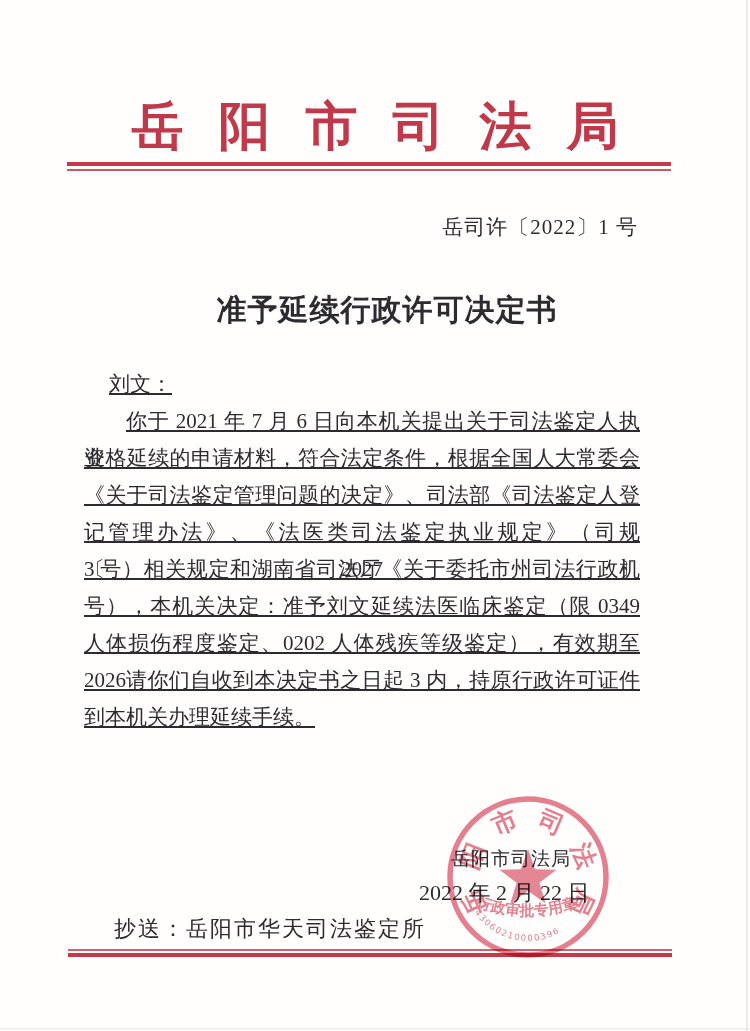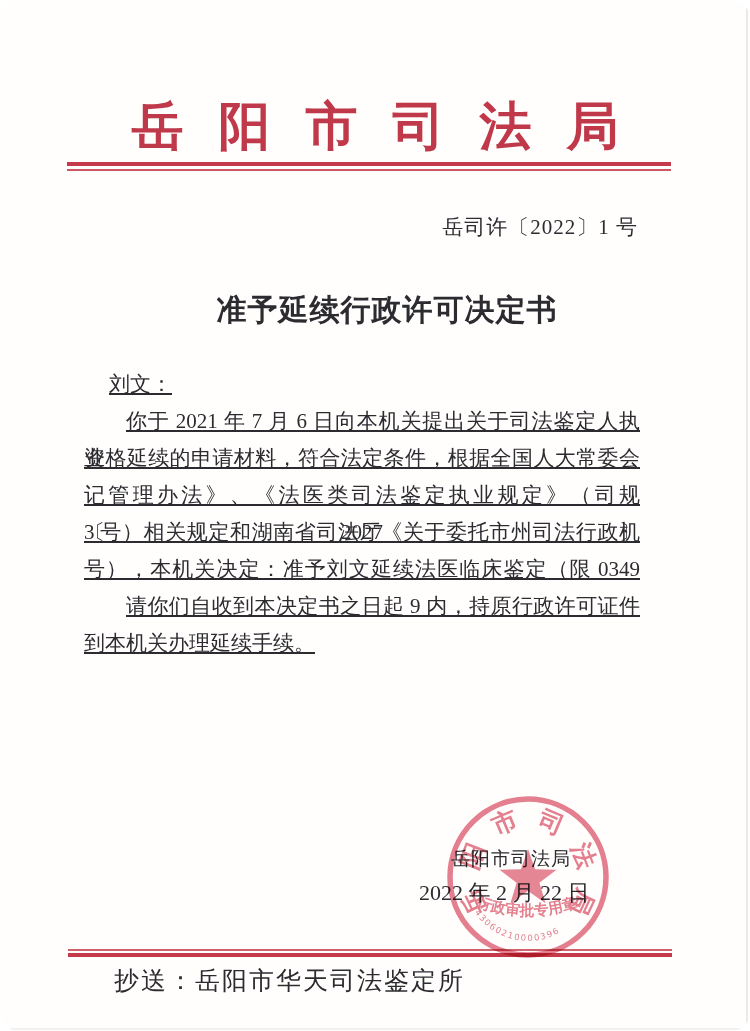--- a/index.html
+++ b/index.html
@@ -1,21 +1,20 @@
 <!DOCTYPE html>
 <html><head>
 <meta charset="utf-8">
 <style>
   html,body { margin:0; padding:0; background:#ffffff; }
   .page {
     position:relative; width:750px; height:1031px;
     background:#fffefd; overflow:hidden;
     font-family:"Liberation Serif","DejaVu Serif",serif;
     color:#2b2b30;
-    border-radius:19px;
   }
   .scan-edge-r { position:absolute; top:0; right:2px; width:2px; height:100%;
     background:#d9d9d9; opacity:.55; }
   .scan-edge-b { position:absolute; left:0; bottom:1px; width:100%; height:2px;
     background:#e3e3e3; opacity:.5; }
 
   .agency {
     position:absolute; top:92px; left:0; width:100%;
     text-align:center; font-size:52px; font-weight:bold;
     color:var(--red,#c0394a); letter-spacing:35px; padding-left:35px;
@@ -44,21 +43,21 @@
   .line.ind  { text-indent:42px; }
 
   .sig-org  { position:absolute; top:846px; left:451px; font-size:19px;
     letter-spacing:1px; white-space:nowrap; z-index:2; }
   .sig-date { position:absolute; top:878px; left:419px; font-size:22px;
     white-space:nowrap; z-index:2; }
 
   .seal { position:absolute; top:792px; left:443px; z-index:3;
     mix-blend-mode:multiply; opacity:.82; }
 
-  .cc-line { position:absolute; top:964px; left:114px; font-size:25px;
+  .cc-line { position:absolute; top:914px; left:114px; font-size:22px;
     letter-spacing:2px; white-space:nowrap; }
   .rule-bottom { position:absolute; top:949px; left:68px; width:604px; }
   .rule-bottom .thin  { height:2px; background:var(--line-red,#c53a4b); opacity:.8; }
   .rule-bottom .thick { height:4px; background:var(--line-red,#c53a4b); margin-top:2px; }
 </style>
 </head>
 <body>
 
 <div class="page" style="--red: #c0394a; --line-red: #c53a4b; color: rgb(43, 43, 48);">
 
@@ -70,24 +69,26 @@
   </div>
 
   <div class="docno">岳司许〔2022〕1 号</div>
 
   <h1 class="doc-title">准予延续行政许可决定书</h1>
 
   <div class="body-block" id="body-lines">
       <div class="line addr">刘文：</div>
       <div class="line ind fill">你于 2021 年 7 月 6 日向本机关提出关于司法鉴定人执业</div>
       <div class="line fill">资格延续的申请材料，符合法定条件，根据全国人大常委会</div>
+      <div class="line fill">《关于司法鉴定管理问题的决定》、司法部《司法鉴定人登</div>
       <div class="line fill">记管理办法》、《法医类司法鉴定执业规定》（司规〔2027〕</div>
       <div class="line fill">3 号）相关规定和湖南省司法厅《关于委托市州司法行政机</div>
       <div class="line fill">号），本机关决定：准予刘文延续法医临床鉴定（限 0349</div>
-      <div class="line ind fill">请你们自收到本决定书之日起 9 内，持原行政许可证件</div>
+      <div class="line fill">人体损伤程度鉴定、0202 人体残疾等级鉴定），有效期至 2026</div>
+      <div class="line ind fill">请你们自收到本决定书之日起 3 内，持原行政许可证件</div>
       <div class="line">到本机关办理延续手续。</div>
     </div>
 
   <div class="sig-org">岳阳市司法局</div>
   <div class="sig-date">2022 年 2 月 22 日</div>
 
   <svg class="seal" width="170" height="170" viewBox="0 0 170 170" xmlns="http://www.w3.org/2000/svg">
     <defs>
       <path id="arc-label" d="M 33,114 Q 85,133 137,114" fill="none"></path>
       <path id="arc-serial" d="M 29.6,117 A 64,64 0 0 0 140.4,117" fill="none"></path>

